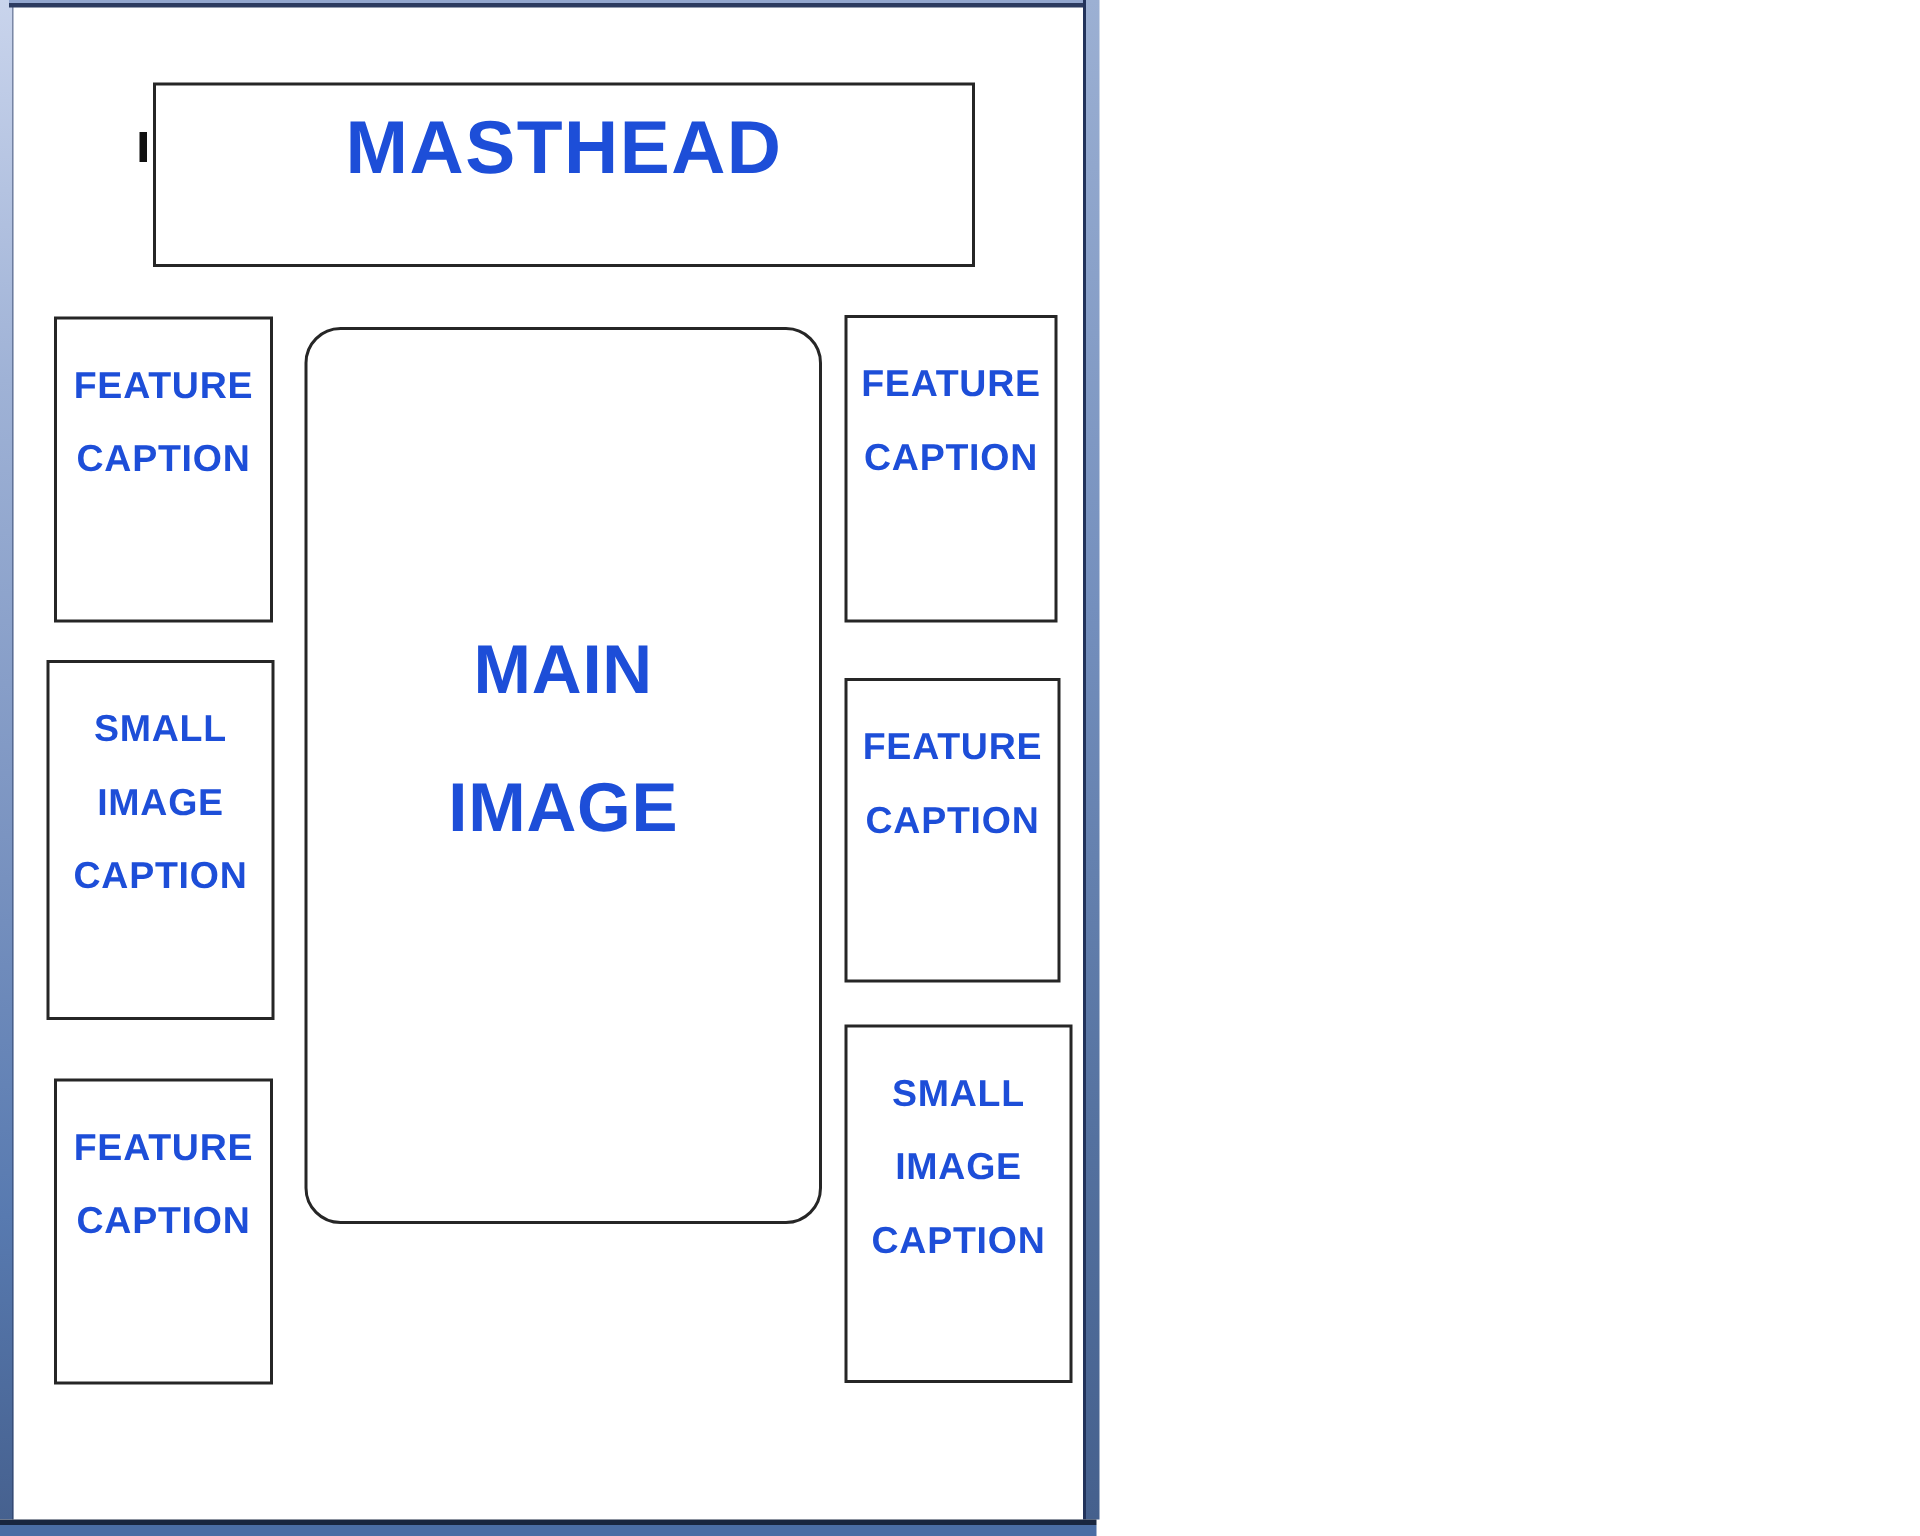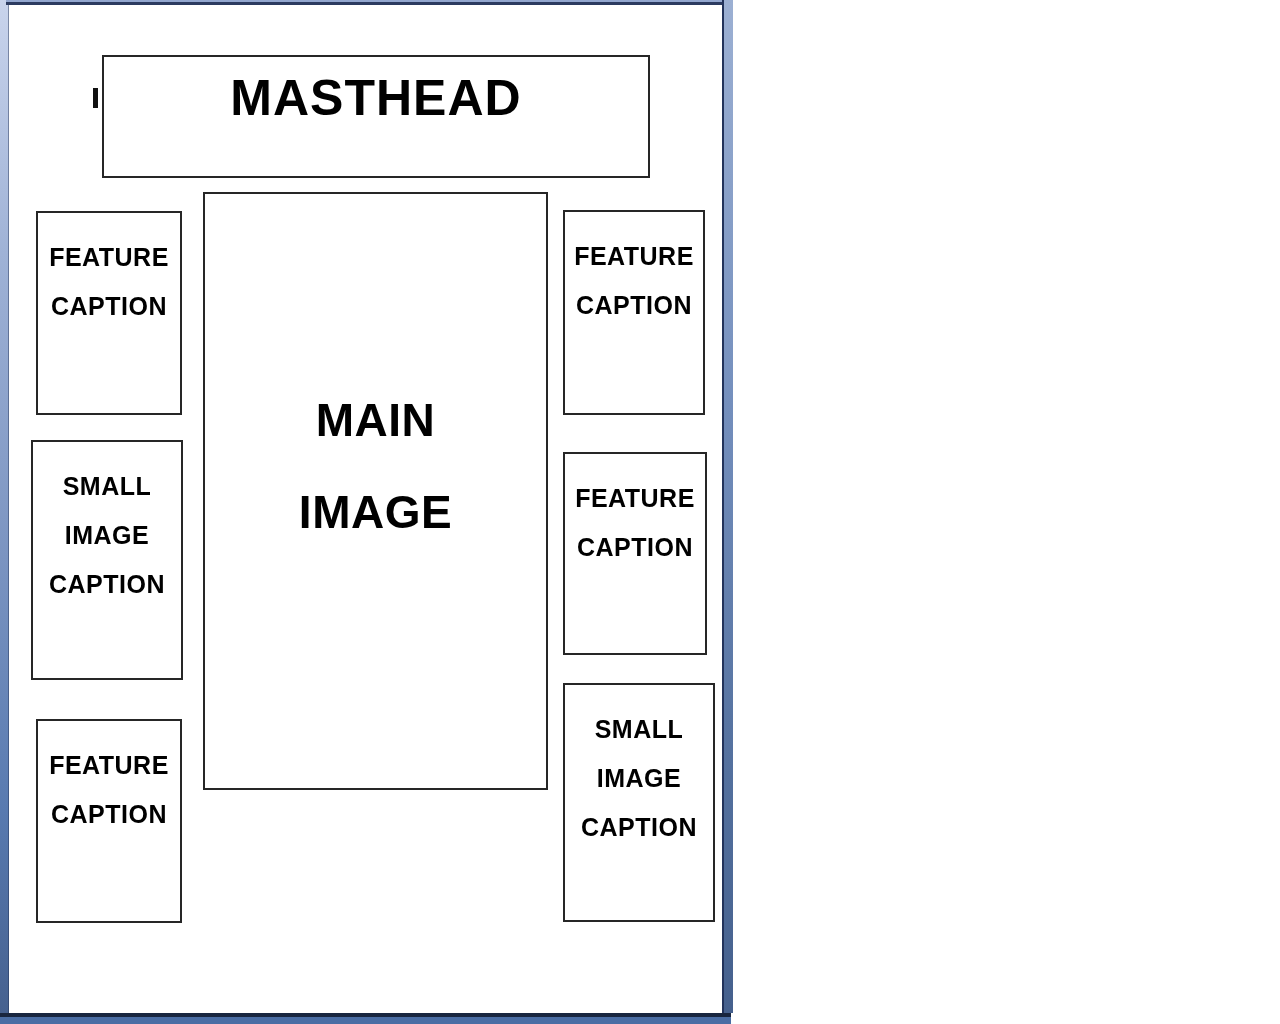--- a/index.html
+++ b/index.html
@@ -39,33 +39,33 @@
     position: absolute; left: 0; top: 1013px;
     width: 731px; height: 11px;
     background: linear-gradient(to bottom, #19263f 0%, #19263f 36%, #4a6da4 36%, #4a6da4 100%);
   }
   
   .box {
     position: absolute;
     box-sizing: border-box;
     border: 2px solid #262626;
     background: #ffffff;
-    color: #000000;
+    color: #1d4ed8;
     text-align: center;
     font-weight: 700;
   }
   .caption-box { font-size: 25px; line-height: 49px; padding-top: 20px; letter-spacing: 0.5px; }
   .masthead-box { font-size: 50px; line-height: 62px; padding-top: 10px; letter-spacing: 1px; }
   .main-box { font-size: 46px; line-height: 92px; padding-top: 180px; letter-spacing: 0.5px; }
 
   #masthead     { left: 102px; top:  55px; width: 548px; height: 123px; }
   #left-f1      { left:  36px; top: 211px; width: 146px; height: 204px; }
   #left-small   { left:  31px; top: 440px; width: 152px; height: 240px; }
   #left-f2      { left:  36px; top: 719px; width: 146px; height: 204px; }
-  #main-image   { left: 203px; top: 192px; width: 345px; height: 598px; }
+  #main-image   { left: 203px; top: 218px; width: 345px; height: 598px; border-radius: 24px; }
   #right-f1     { left: 563px; top: 210px; width: 142px; height: 205px; }
   #right-f2     { left: 563px; top: 452px; width: 144px; height: 203px; }
   #right-small  { left: 563px; top: 683px; width: 152px; height: 239px; }
 
   .cursor-mark {
     position: absolute;
     left: 93px; top: 88px;
     width: 5px; height: 20px;
     background: #111111;
   }

